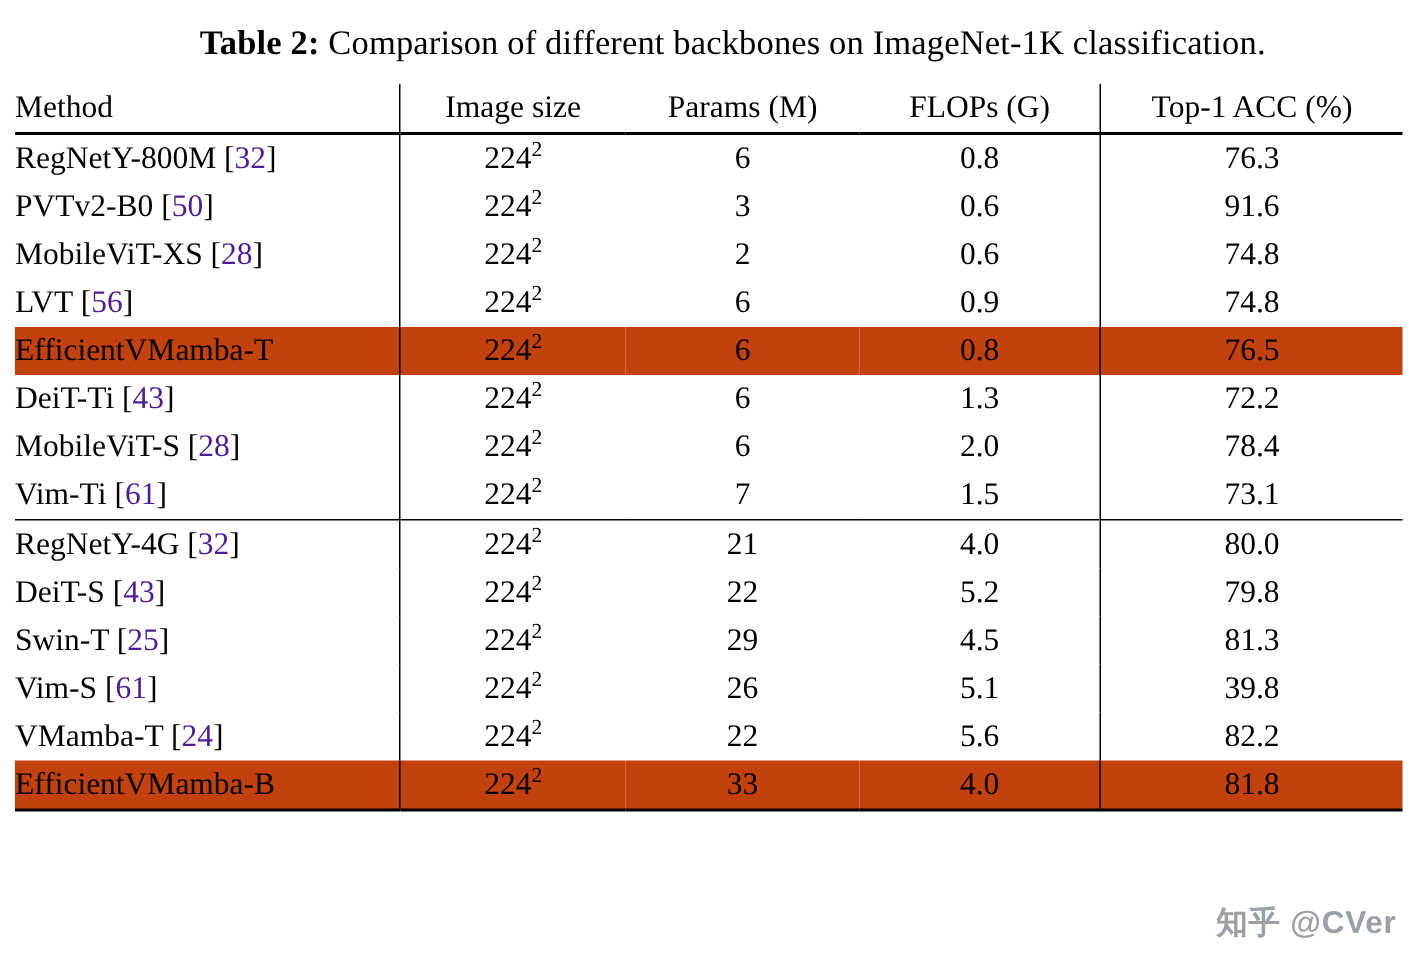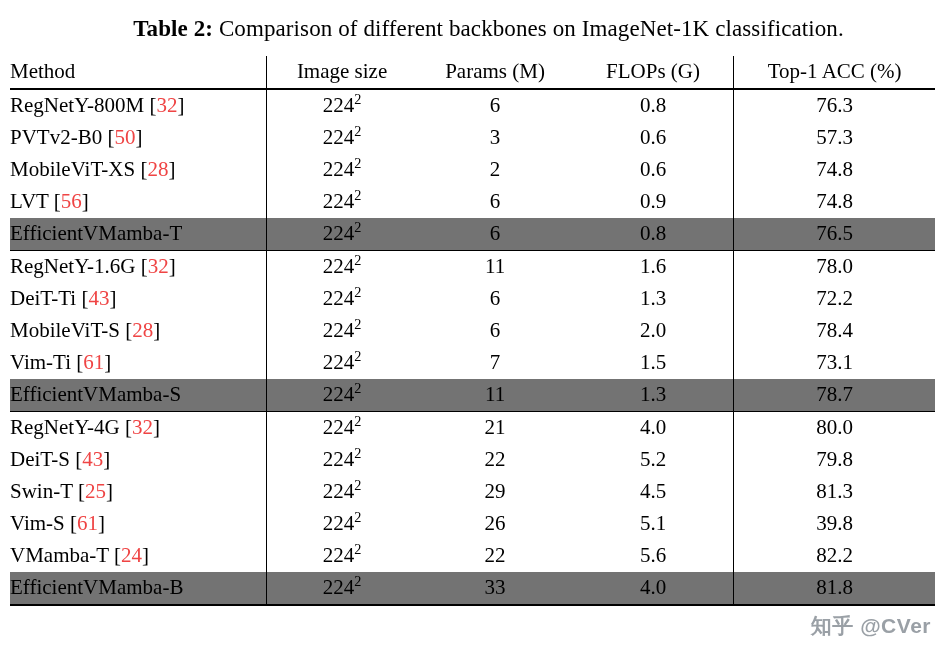--- a/index.html
+++ b/index.html
@@ -61,35 +61,35 @@
   td.c-flops, th.c-flops {
     text-align: center;
     width: 160px;
     border-right: 1px solid #000;
   }
   td.c-acc, th.c-acc {
     text-align: center;
     width: 200px;
   }
   tr.highlight td {
-    background: #737373;
+    background: #c2410c;
     font-family: Liberation Serif, serif;
   }
   .ref {
-    color: #ef4444;
+    color: #4c1d95;
   }
   sup {
     font-size: 0.68em;
     vertical-align: super;
     line-height: 0;
   }
   .watermark {
     position: absolute;
     right: 14px;
-    bottom: 12px;
+    bottom: 23px;
     font-size: 21px;
     color: #9aa0a6;
     font-family: "Liberation Sans", sans-serif;
     letter-spacing: 0.5px;
   }
   .wm-logo {
     color: #9aa0a6;
     font-weight: bold;
   }
 </style>
@@ -118,21 +118,21 @@
           <td class="c-imgsize">224<sup>2</sup></td>
           <td class="c-params">6</td>
           <td class="c-flops">0.8</td>
           <td class="c-acc">76.3</td>
         </tr>
         <tr>
           <td class="c-method"><span>PVTv2-B0</span> [<span class="ref">50</span>]</td>
           <td class="c-imgsize">224<sup>2</sup></td>
           <td class="c-params">3</td>
           <td class="c-flops">0.6</td>
-          <td class="c-acc">57.3</td>
+          <td class="c-acc">91.6</td>
         </tr>
         <tr>
           <td class="c-method"><span>MobileViT-XS</span> [<span class="ref">28</span>]</td>
           <td class="c-imgsize">224<sup>2</sup></td>
           <td class="c-params">2</td>
           <td class="c-flops">0.6</td>
           <td class="c-acc">74.8</td>
         </tr>
         <tr>
           <td class="c-method"><span>LVT</span> [<span class="ref">56</span>]</td>
@@ -141,27 +141,20 @@
           <td class="c-flops">0.9</td>
           <td class="c-acc">74.8</td>
         </tr>
         <tr class="highlight">
           <td class="c-method"><span>EfficientVMamba-T</span></td>
           <td class="c-imgsize">224<sup>2</sup></td>
           <td class="c-params">6</td>
           <td class="c-flops">0.8</td>
           <td class="c-acc">76.5</td>
         </tr>
-        <tr class="hline">
-          <td class="c-method"><span>RegNetY-1.6G</span> [<span class="ref">32</span>]</td>
-          <td class="c-imgsize">224<sup>2</sup></td>
-          <td class="c-params">11</td>
-          <td class="c-flops">1.6</td>
-          <td class="c-acc">78.0</td>
-        </tr>
         <tr>
           <td class="c-method"><span>DeiT-Ti</span> [<span class="ref">43</span>]</td>
           <td class="c-imgsize">224<sup>2</sup></td>
           <td class="c-params">6</td>
           <td class="c-flops">1.3</td>
           <td class="c-acc">72.2</td>
         </tr>
         <tr>
           <td class="c-method"><span>MobileViT-S</span> [<span class="ref">28</span>]</td>
           <td class="c-imgsize">224<sup>2</sup></td>
@@ -169,27 +162,20 @@
           <td class="c-flops">2.0</td>
           <td class="c-acc">78.4</td>
         </tr>
         <tr>
           <td class="c-method"><span>Vim-Ti</span> [<span class="ref">61</span>]</td>
           <td class="c-imgsize">224<sup>2</sup></td>
           <td class="c-params">7</td>
           <td class="c-flops">1.5</td>
           <td class="c-acc">73.1</td>
         </tr>
-        <tr class="highlight">
-          <td class="c-method"><span>EfficientVMamba-S</span></td>
-          <td class="c-imgsize">224<sup>2</sup></td>
-          <td class="c-params">11</td>
-          <td class="c-flops">1.3</td>
-          <td class="c-acc">78.7</td>
-        </tr>
         <tr class="hline">
           <td class="c-method"><span>RegNetY-4G</span> [<span class="ref">32</span>]</td>
           <td class="c-imgsize">224<sup>2</sup></td>
           <td class="c-params">21</td>
           <td class="c-flops">4.0</td>
           <td class="c-acc">80.0</td>
         </tr>
         <tr>
           <td class="c-method"><span>DeiT-S</span> [<span class="ref">43</span>]</td>
           <td class="c-imgsize">224<sup>2</sup></td>

